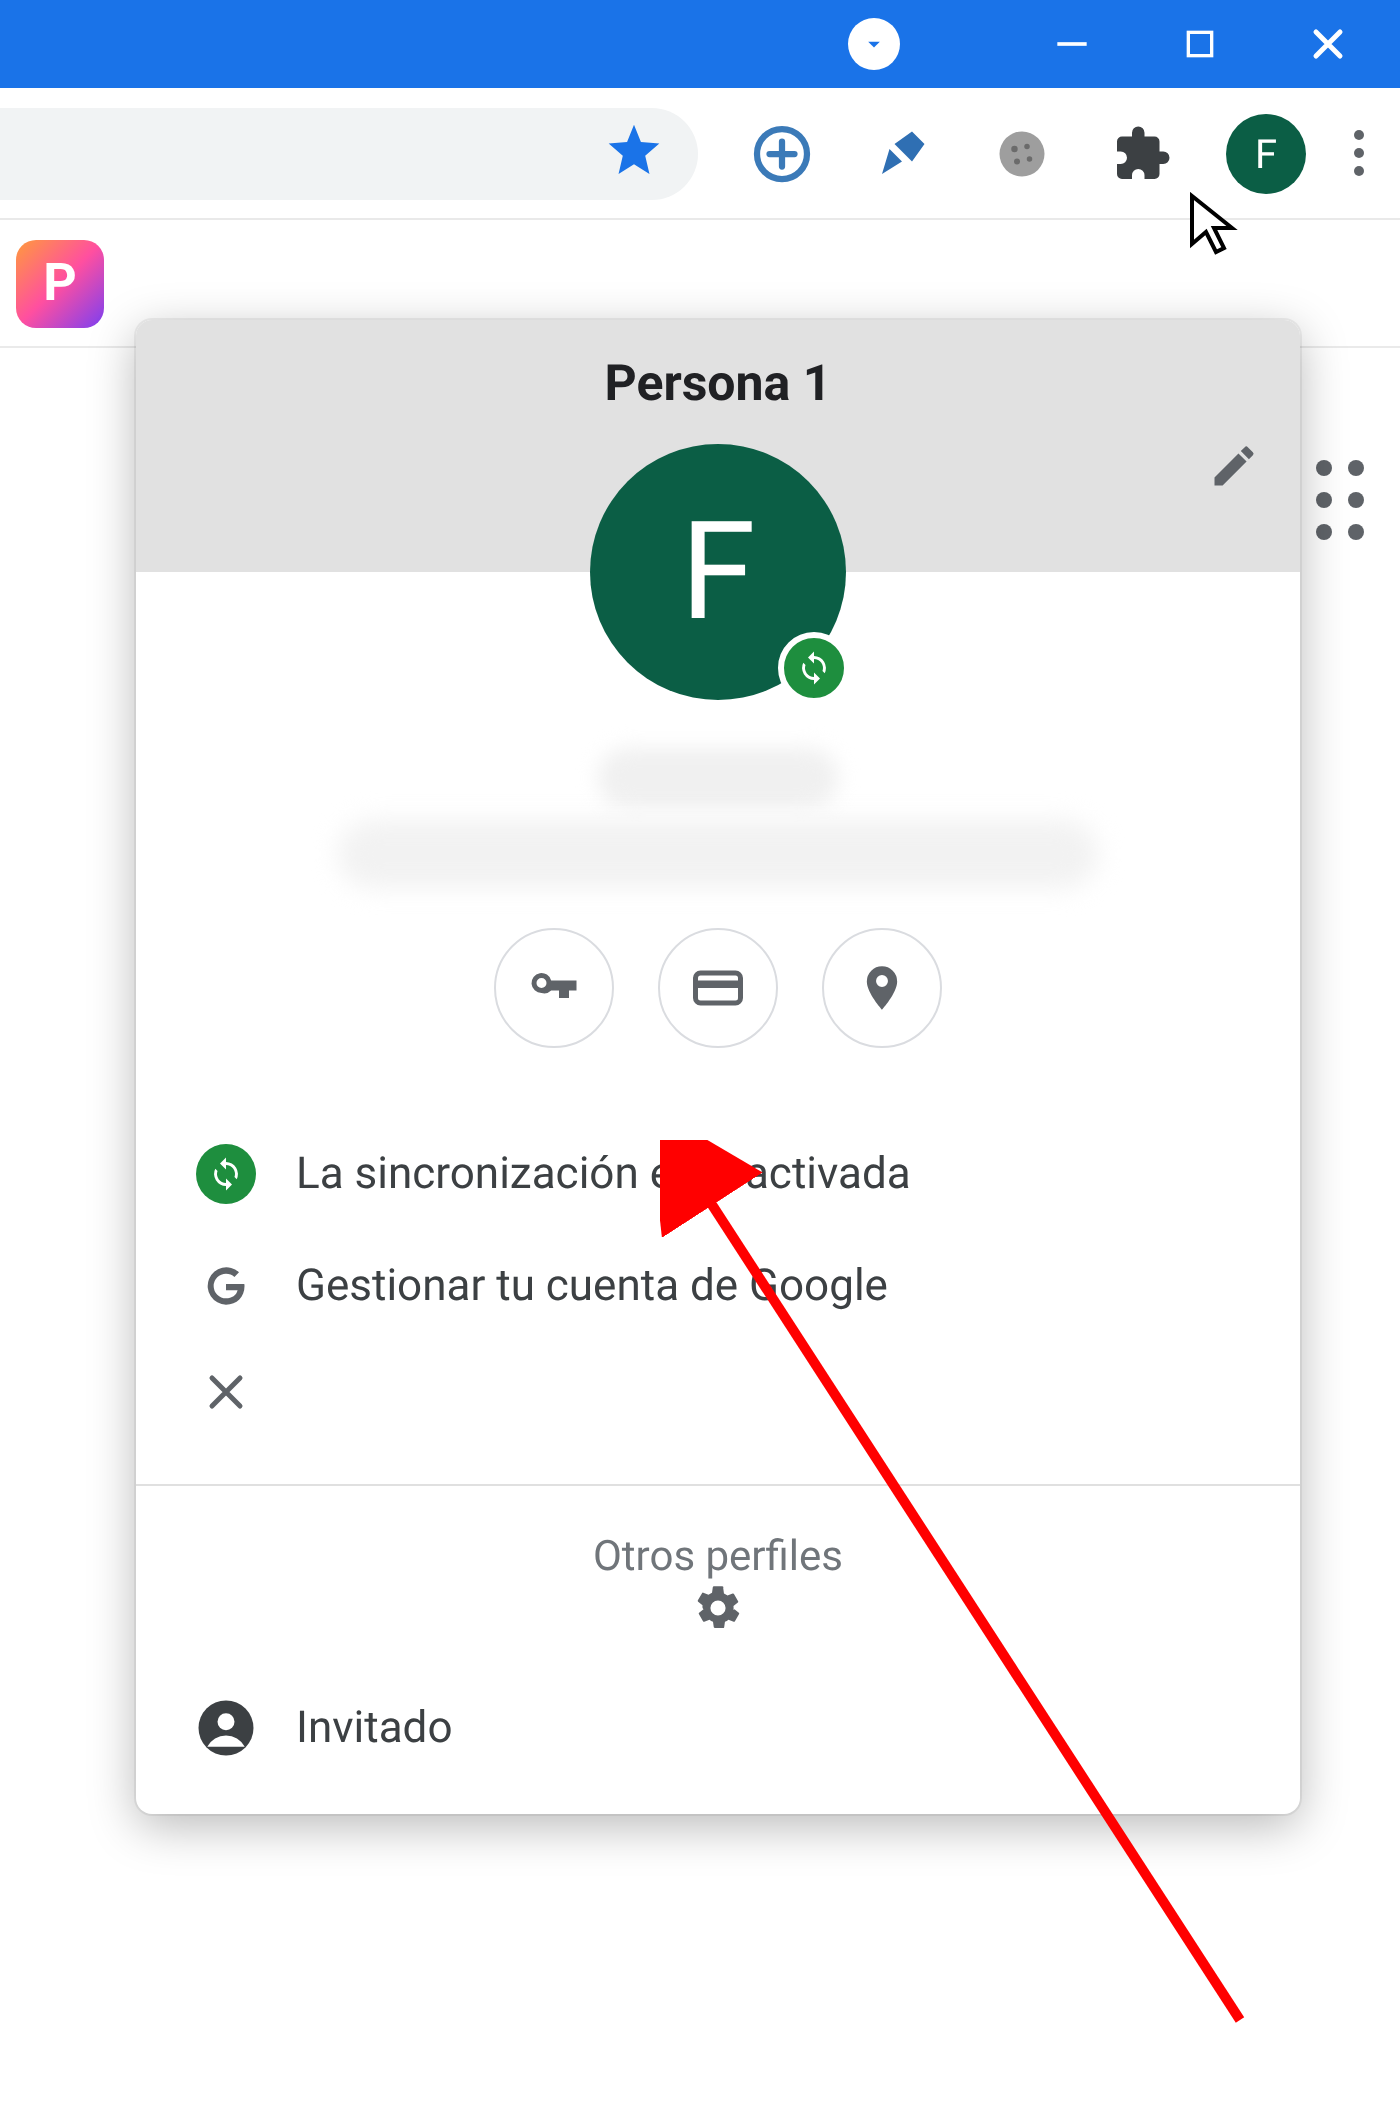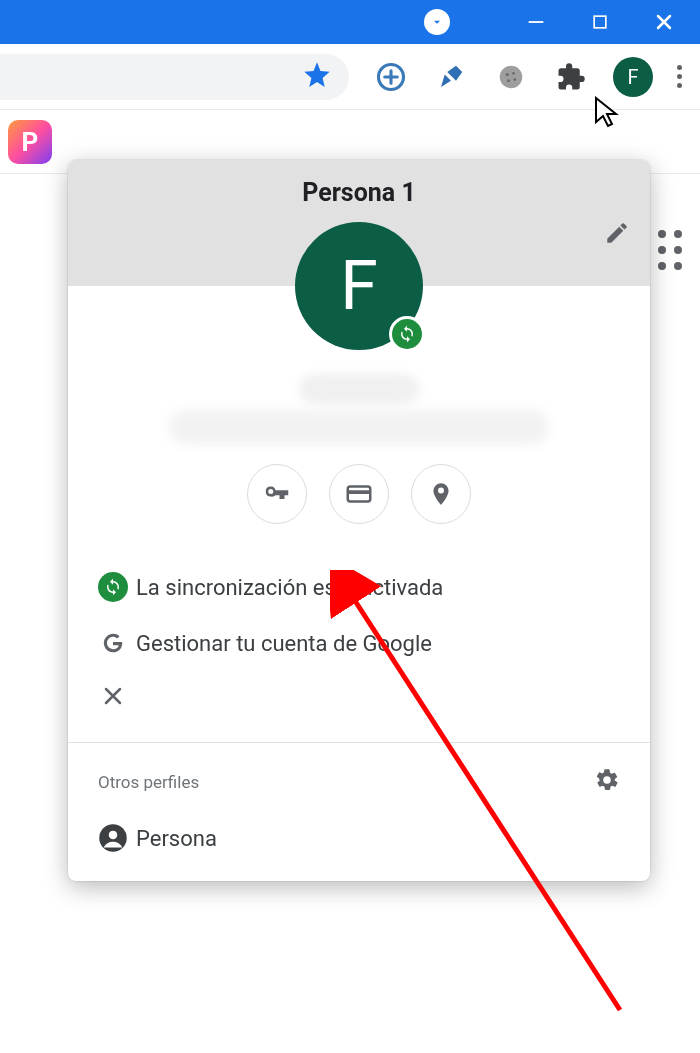--- a/index.html
+++ b/index.html
@@ -127,30 +127,30 @@
     display:flex; justify-content:center; gap:22px; margin: 10px 0 28px;
   }
   .circle {
     width:60px;height:60px;border-radius:50%;
     border:1.5px solid #dadce0;
     display:flex;align-items:center;justify-content:center;
     color:#5f6368;
   }
   .menu-list { text-align:left; padding: 6px 0 14px; }
   .menu-item {
-    display:flex; align-items:center; gap:8px;
+    display:flex; align-items:center; gap:20px;
     padding: 14px 30px;
     color:#3c4043;
   }
   .menu-item .mi-icon { width:30px; display:flex; justify-content:center; }
   .mi-sync { width:30px;height:30px;border-radius:50%;background:#1e8e3e;display:flex;align-items:center;justify-content:center; }
   .divider { height:1px; background:#e0e0e0; margin: 6px 0; }
   .section-row {
     display:flex;align-items:center;justify-content:space-between;
-    padding: 18px 30px 6px; color:#70757a; font-size:17px;
+    padding: 18px 30px 6px; color:#70757a; font-size:21px;flex-direction:column;
   }
   
   .arrow {
     position:absolute;
     left: 330px; top: 570px;
     pointer-events:none;
   }
   
   .cursor {
     position:absolute;
@@ -327,21 +327,21 @@
 
     <div class="menu-list">
       <div class="menu-item">
         <span class="mi-icon">
           <svg width="30" height="30" viewBox="0 0 24 24">
               <circle cx="12" cy="12" r="11" fill="#3c4043"></circle>
               <circle cx="12" cy="9.5" r="3.4" fill="#fff"></circle>
               <path d="M4.5 19.5a8.5 8.5 0 0 1 15 0" fill="#fff"></path>
             </svg>
         </span>
-        <span>Persona</span>
+        <span>Invitado</span>
       </div>
     </div>
   </div>
 </div>
 
 <svg class="arrow" width="320" height="460">
   <defs>
     <marker id="ah" markerWidth="14" markerHeight="14" refX="3" refY="6" orient="auto">
       <path d="M0 0 L12 6 L0 12 z" fill="#ff0000"></path>
     </marker>

